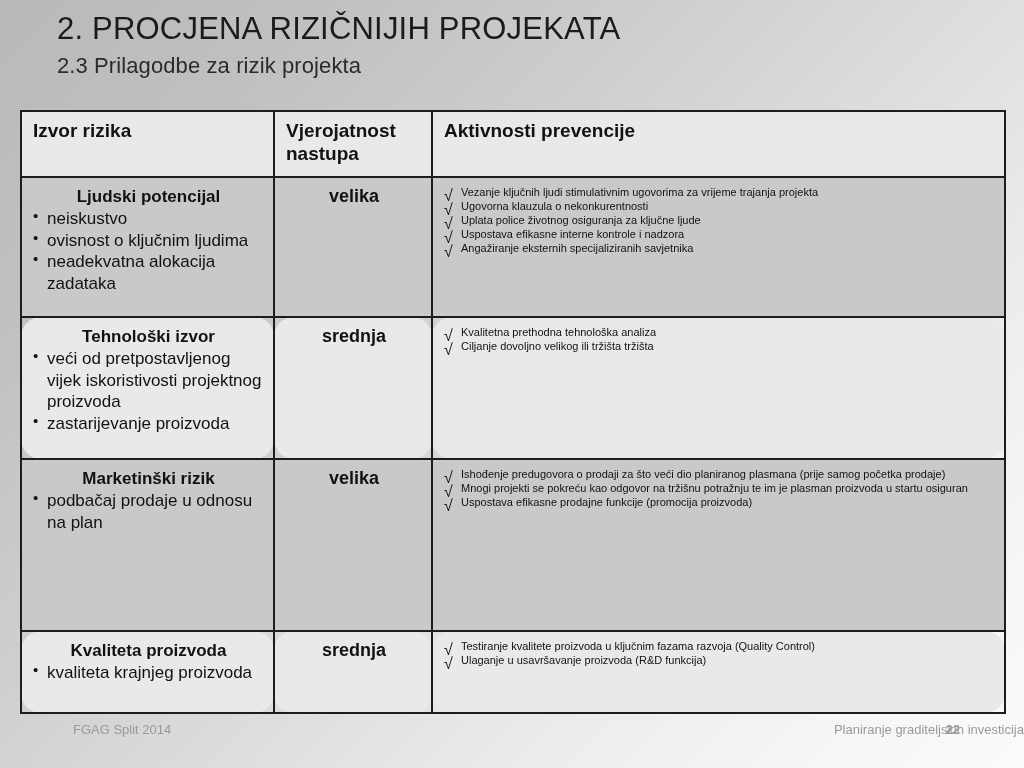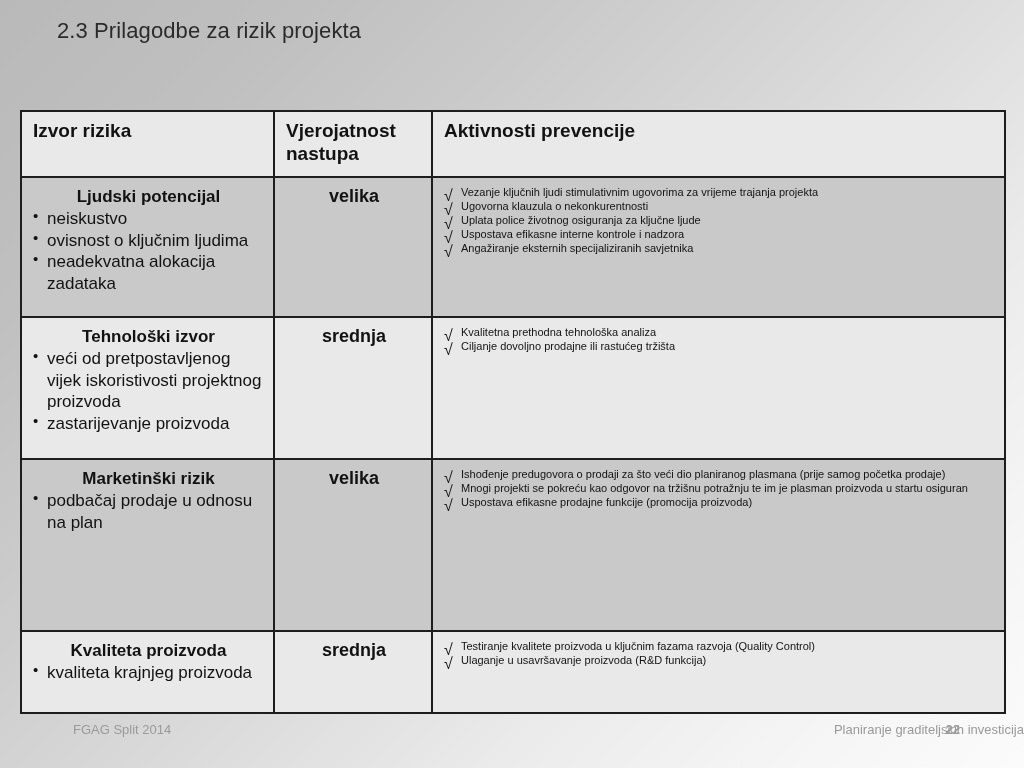--- a/index.html
+++ b/index.html
@@ -82,21 +82,21 @@
     font-size: 19px;
     font-weight: bold;
     line-height: 1.2;
     padding-top: 10px;
     padding-bottom: 12px;
     height: 66px;
     margin-top: 12px;
   }
 
   tbody tr.shade-dark > td { background: #c9c9c9; }
-  tbody tr.shade-light > td { background: #e9e9e9; }
+  tbody tr.shade-light > td { background: #e9e9e9; border-radius: 20px; }
 
   .cell-source { font-size: 17px; line-height: 1.26; }
   .cell-source .src-title {
     font-weight: bold;
     display: block;
     margin-bottom: 1px;
     text-align: center;
   }
   .cell-source .bullets {
     margin: 0;
@@ -176,20 +176,21 @@
     top: 0;
     font-weight: bold;
   }
 </style>
 </head>
 <body>
 
 <div class="slide">
 
   <div class="title-block">
+    <div class="title-main">2. PROCJENA RIZIČNIJIH PROJEKATA</div>
     <div class="title-sub">2.3 Prilagodbe za rizik projekta</div>
   </div>
 
   <table class="risk-table">
     <colgroup>
       <col class="c1">
         <col class="c2">
         <col class="c3">
     </colgroup>
     <thead>
@@ -227,21 +228,21 @@
           <span class="src-title">Tehnološki izvor</span>
           <ul class="bullets">
             <li>veći od pretpostavljenog vijek iskoristivosti projektnog proizvoda</li>
             <li>zastarijevanje proizvoda</li>
           </ul>
         </td>
         <td class="cell-prob">srednja</td>
         <td class="cell-actions">
           <ul class="acts">
             <li>Kvalitetna prethodna tehnološka analiza</li>
-            <li>Ciljanje dovoljno prodajne ili rastućeg tržišta</li>
+            <li>Ciljanje dovoljno velikog ili tržišta tržišta</li>
           </ul>
         </td>
       </tr>
 
       <tr class="r3 shade-dark">
         <td class="cell-source">
           <span class="src-title">Marketinški rizik</span>
           <ul class="bullets">
             <li>podbačaj prodaje u odnosu na plan</li>
           </ul>

